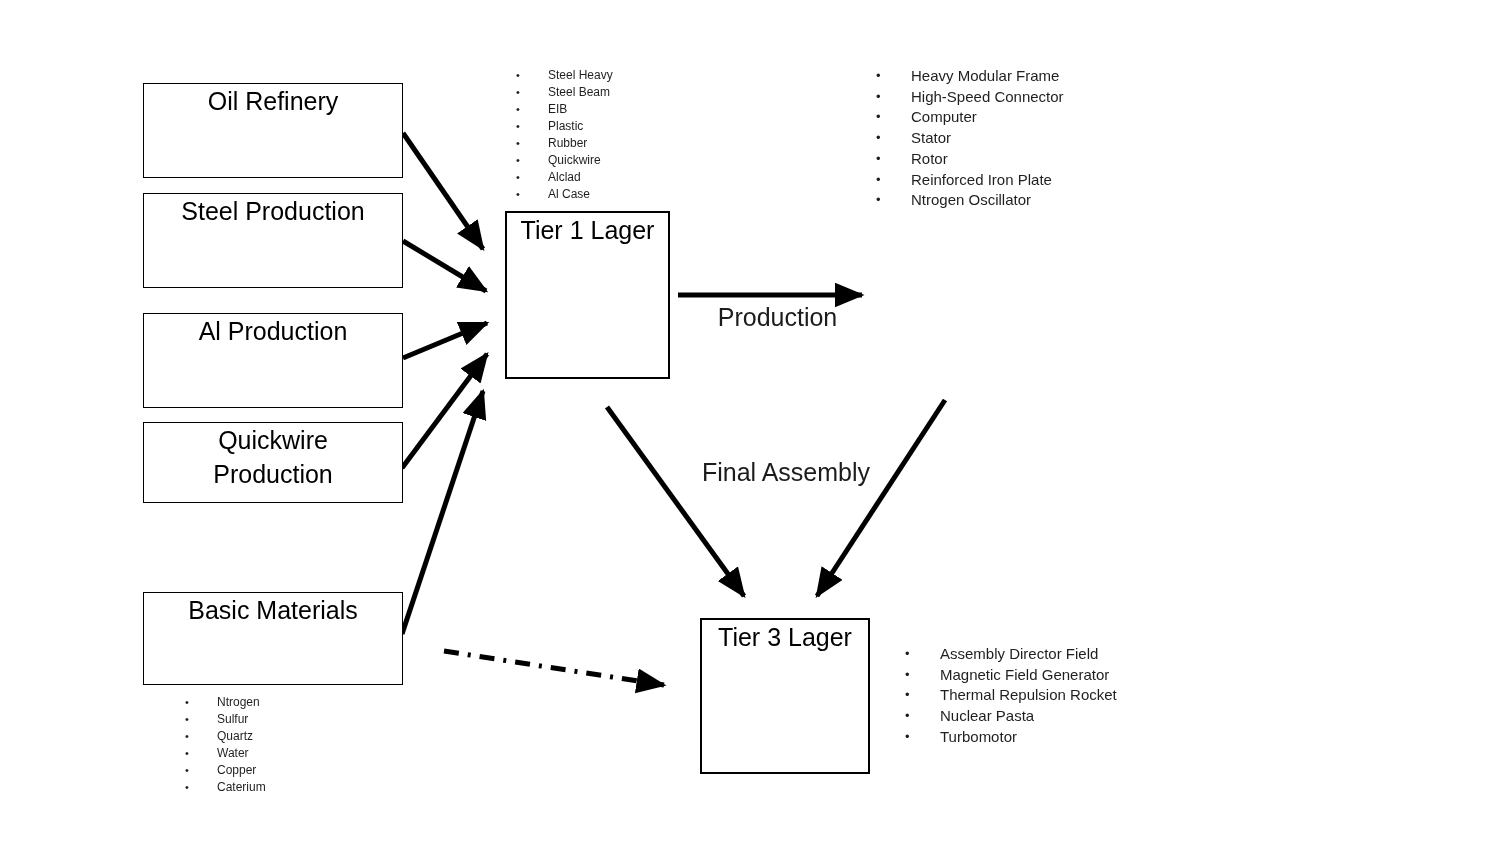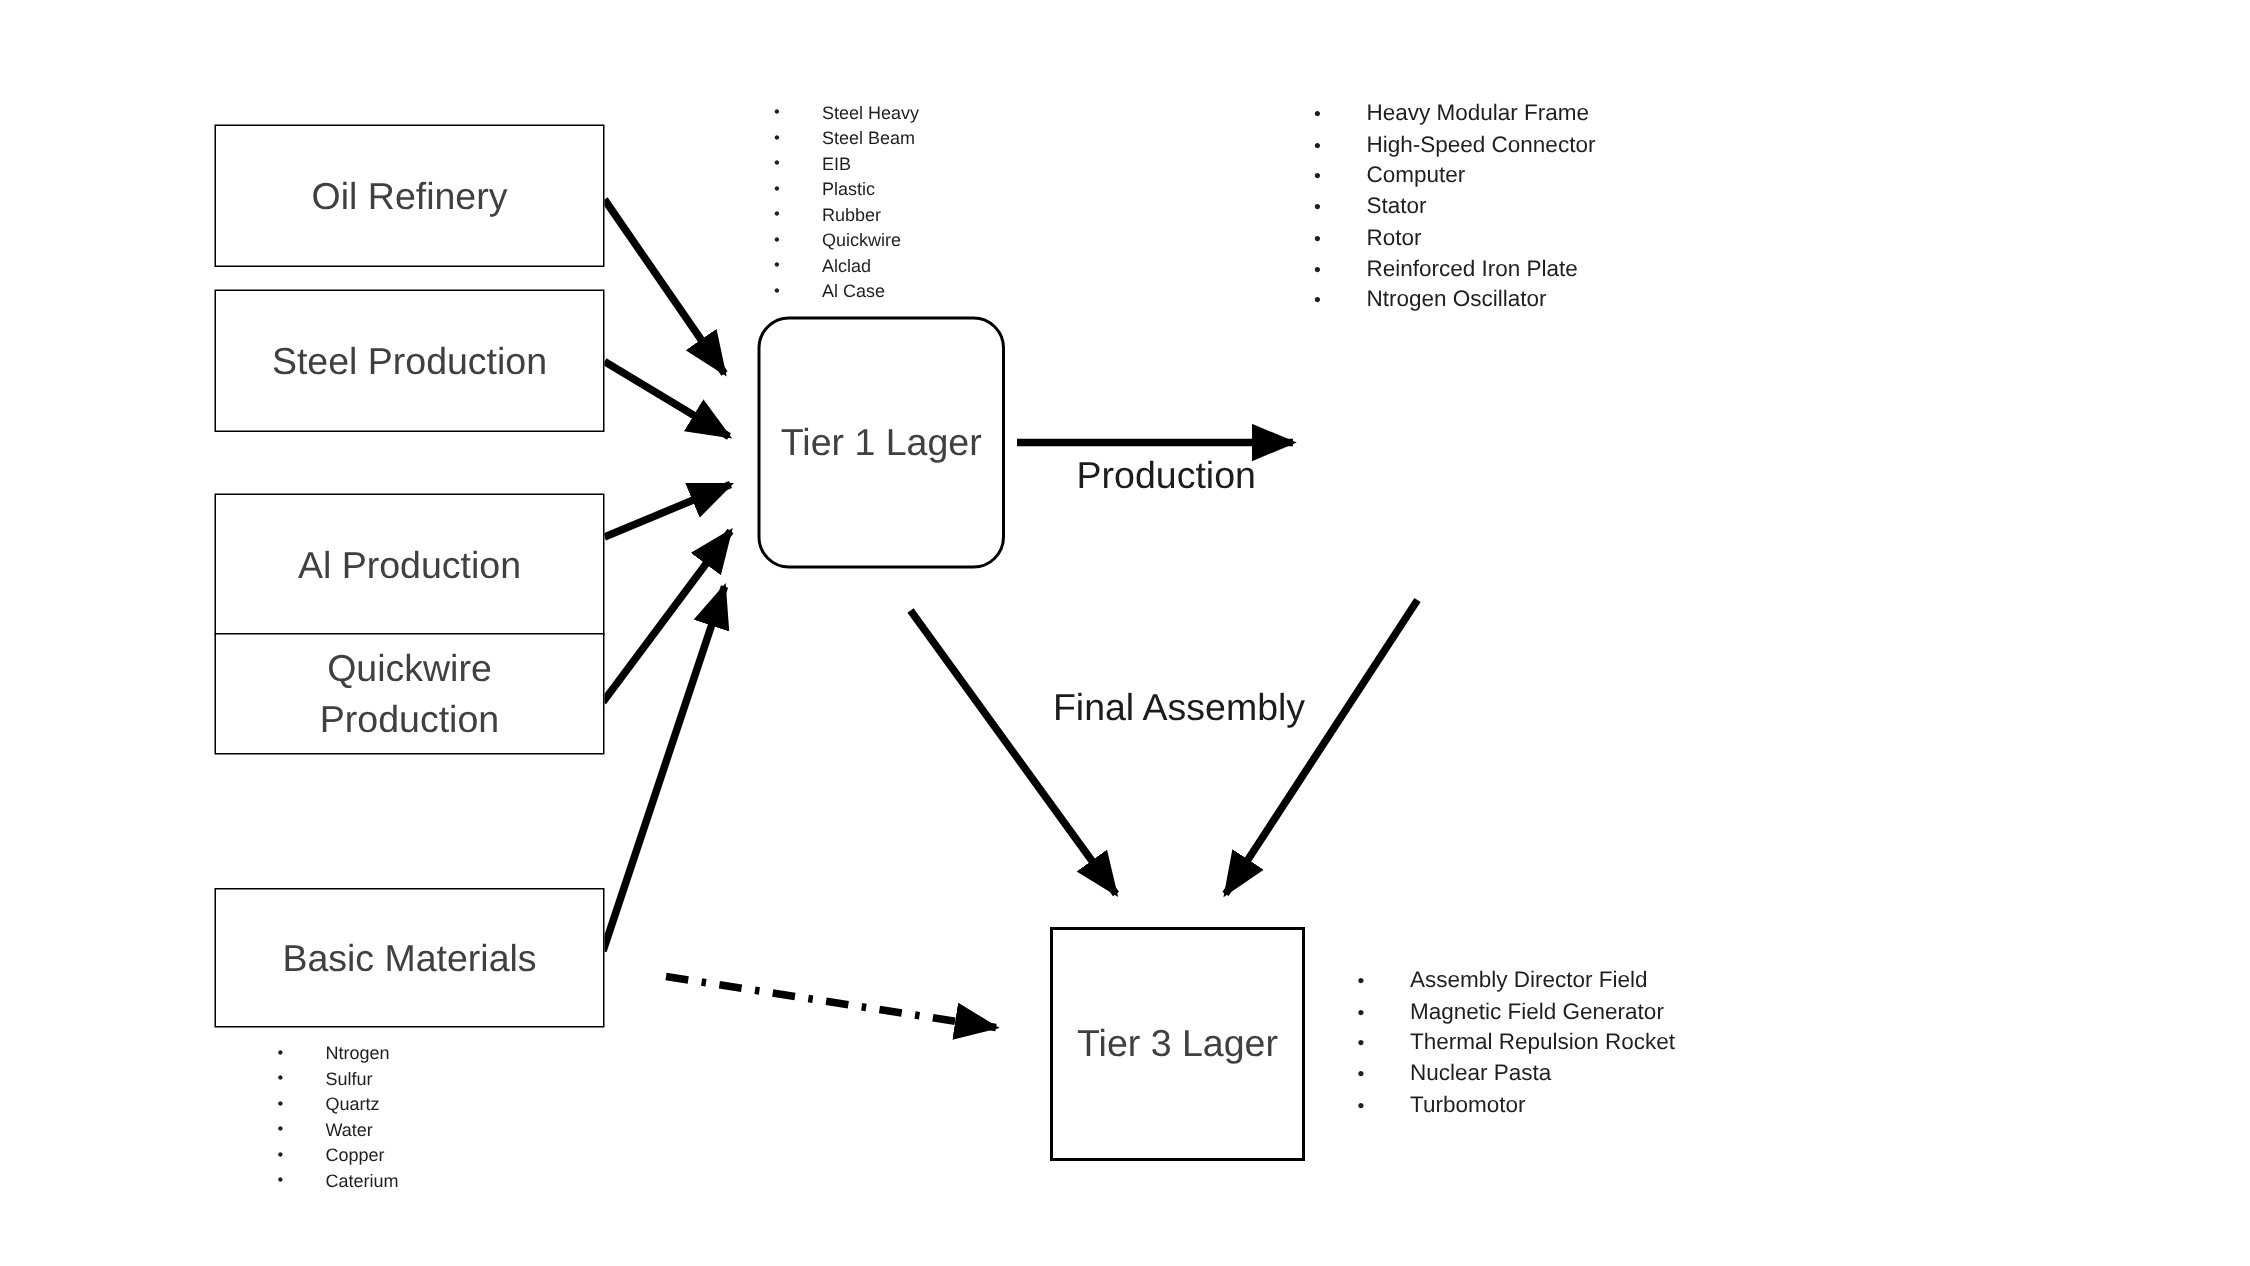--- a/index.html
+++ b/index.html
@@ -13,27 +13,26 @@
     width: 1500px;
     height: 844px;
     background: #ffffff;
     overflow: hidden;
   }
   .node {
     position: absolute;
     background: #ffffff;
     border: 1.5px solid #000000;
     display: flex;
-    align-items: center;
     justify-content: center;
     text-align: center;
     box-sizing: border-box;
     font-size: 25px;
     line-height: 34px;
-    color: #404040;
+    color: #000000;
   }
   .node.tier { border-width: 2px; }
   .wrap2 { max-width: 205px; display: inline-block; }
   .edge-label {
     position: absolute;
     text-align: center;
     font-size: 25px;
     color: #1c1c1c;
     white-space: nowrap;
   }
@@ -84,33 +83,33 @@
   </svg>
 
   <div class="node" style="left:143px; top:83px; width:260px; height:95px;">
     <span>Oil Refinery</span>
   </div>
 
   <div class="node" style="left:143px; top:193px; width:260px; height:95px;">
     <span>Steel Production</span>
   </div>
 
-  <div class="node" style="left:143px; top:313px; width:260px; height:95px;margin-top:16px;">
+  <div class="node" style="left:143px; top:313px; width:260px; height:95px;">
     <span>Al Production</span>
   </div>
 
   <div class="node" style="left:143px; top:422px; width:260px; height:81px;">
     <span class="wrap2">Quickwire Production</span>
   </div>
 
   <div class="node" style="left:143px; top:592px; width:260px; height:93px;">
     <span>Basic Materials</span>
   </div>
 
-  <div class="node tier" style="left:505px; top:211px; width:165px; height:168px;border-radius:21px;">
+  <div class="node tier" style="left:505px; top:211px; width:165px; height:168px;">
     <span>Tier 1 Lager</span>
   </div>
 
 
   <div class="node tier" style="left:700px; top:618px; width:170px; height:156px;">
     <span>Tier 3 Lager</span>
   </div>
 
   <div class="edge-label" style="left:690px; top:258px; width:175px;margin-top:45px;">Production</div>
 

